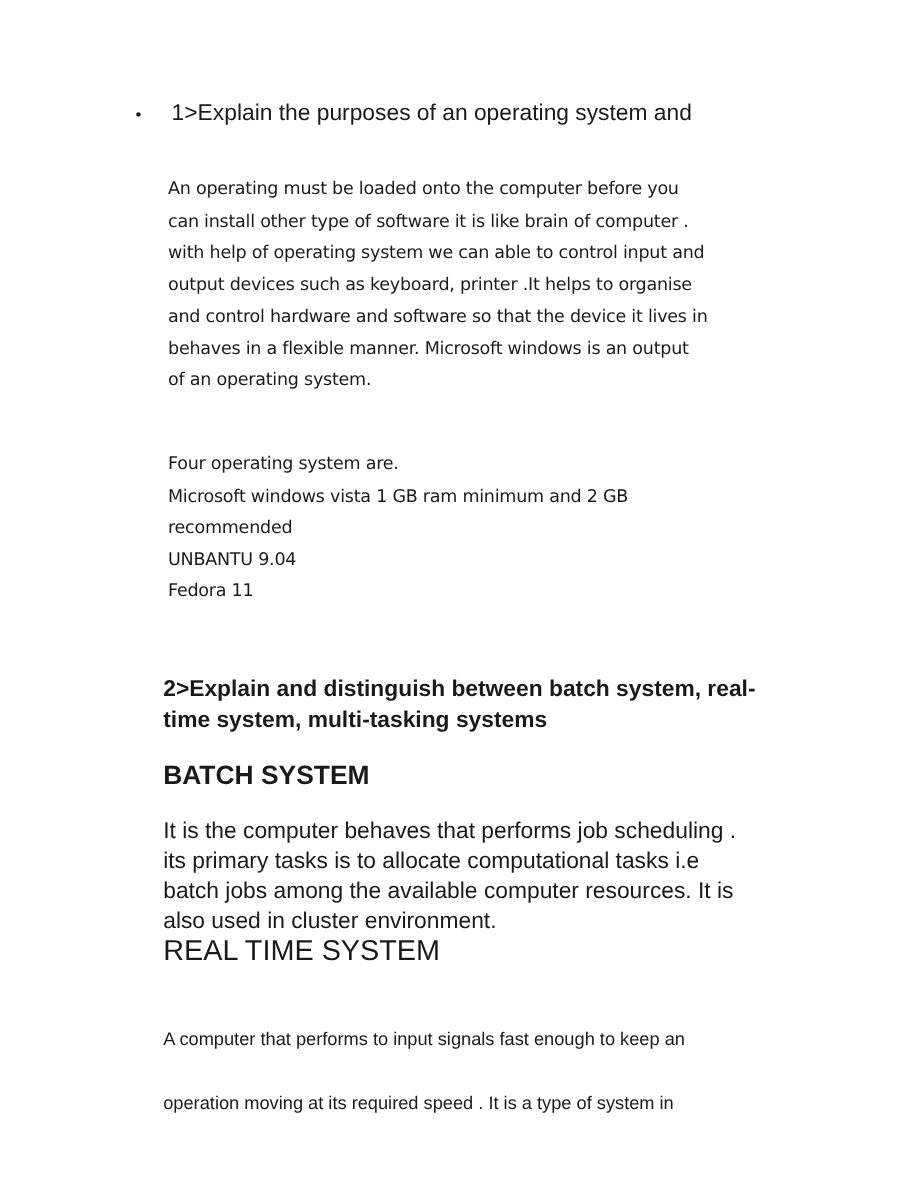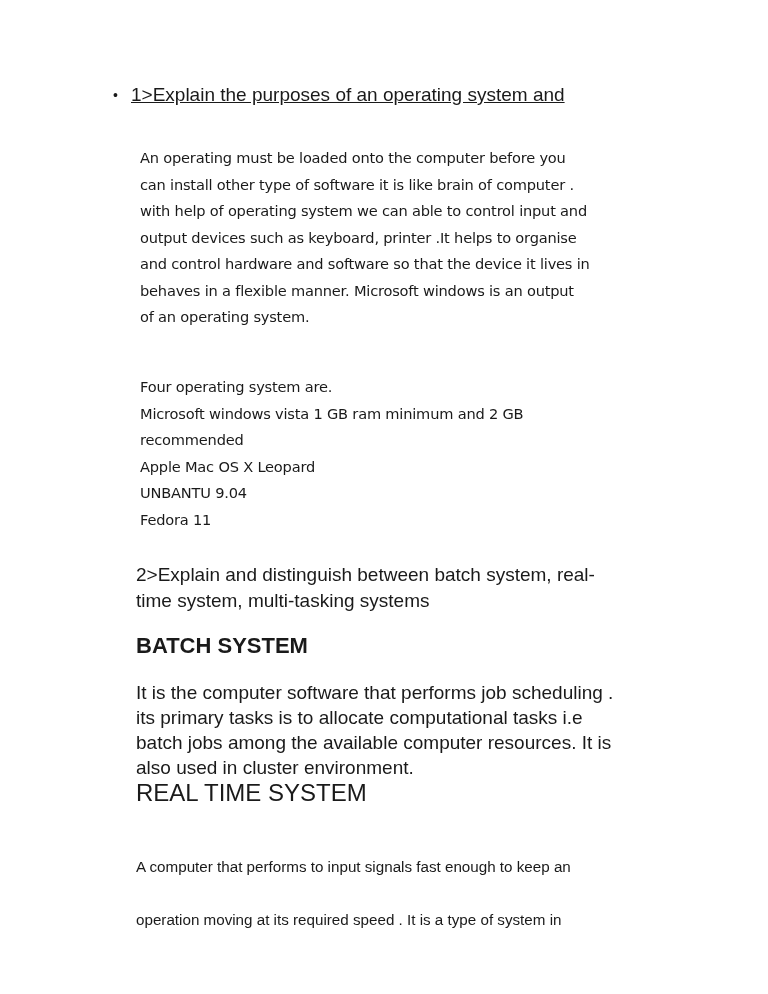--- a/index.html
+++ b/index.html
@@ -37,44 +37,43 @@
       line-height: 26px;
     }
     .q1 .bullet {
       position: absolute;
       left: 0;
       top: 0;
       font-size: 14px;
       line-height: 26px;
     }
     .q1 .text {
-      margin-left: 18px;
+      margin-left: 30px;
       display: block;
-      text-decoration: underline;
     }
     .para {
       position: absolute;
       left: 140px;
       width: 500px;
       font-size: 14.6px;
       line-height: 26.5px;
       letter-spacing: -0.2px;
     }
     .para .line { display: block; white-space: nowrap; }
     .p1 { top: 145px; }
     .p2 { top: 374px; }
     .q2 {
       position: absolute;
       left: 136px;
       top: 562px;
       width: 520px;
       font-size: 19px;
       line-height: 26px;
     }
-    .q2 .line { display: block; white-space: nowrap; }
+    .q2 .line { display: block; white-space: nowrap; font-weight: bold; }
     .h-batch {
       position: absolute;
       left: 136px;
       top: 633px;
       font-size: 22px;
       line-height: 26px;
       white-space: nowrap;
       font-weight: bold;
     }
     .p3 {
@@ -121,34 +120,33 @@
     <span class="line">output devices such as keyboard, printer .It helps to organise</span>
     <span class="line">and control hardware and software so that the device it lives in</span>
     <span class="line">behaves in a flexible manner. Microsoft windows is an output</span>
     <span class="line">of an operating system.</span>
   </div>
 
   <div class="para p2 calibri">
     <span class="line">Four operating system are.</span>
     <span class="line">Microsoft windows vista 1 GB ram minimum and 2 GB</span>
     <span class="line">recommended</span>
-    <span class="line">Apple Mac OS X Leopard</span>
     <span class="line">UNBANTU 9.04</span>
     <span class="line">Fedora 11</span>
   </div>
 
   <div class="q2 arial">
     <span class="line">2&gt;Explain and distinguish between batch system, real-</span>
     <span class="line">time system, multi-tasking systems</span>
   </div>
 
   <div class="h-batch arial">BATCH SYSTEM</div>
 
   <div class="p3 arial">
-    <span class="line">It is the computer software that performs job scheduling .</span>
+    <span class="line">It is the computer behaves that performs job scheduling .</span>
     <span class="line">its primary tasks is to allocate computational  tasks i.e</span>
     <span class="line">batch jobs among the available computer resources. It is</span>
     <span class="line">also used in cluster environment.</span>
   </div>
 
   <div class="h-real arial">REAL TIME SYSTEM</div>
 
   <div class="p4 arial">
     <span class="line">A computer that performs to input signals fast enough to keep an</span>
     <span class="line">operation moving at its required speed . It is a type of system in</span>

